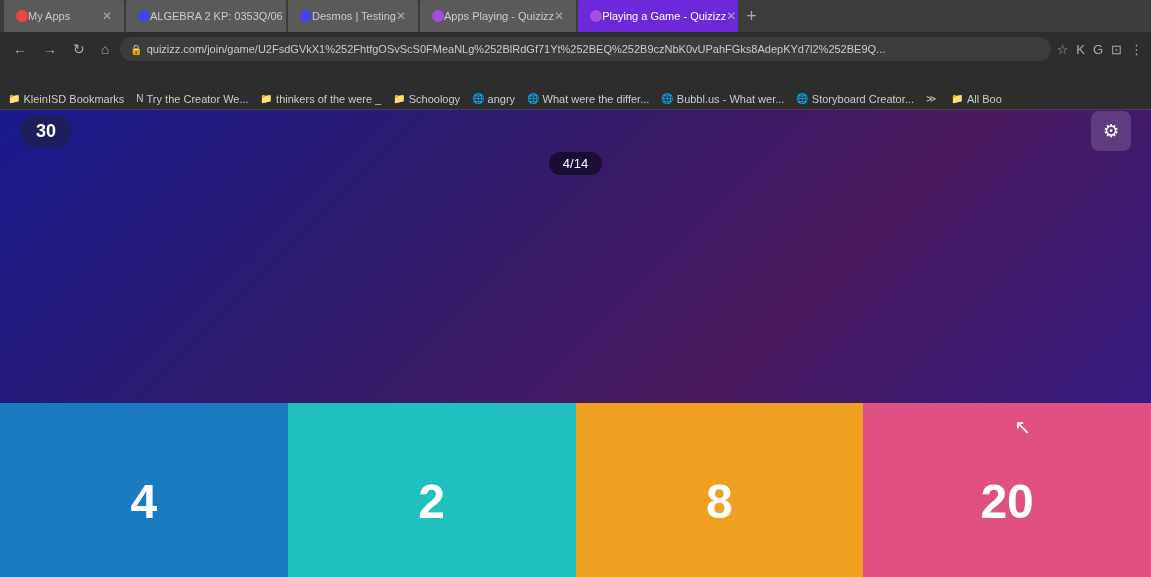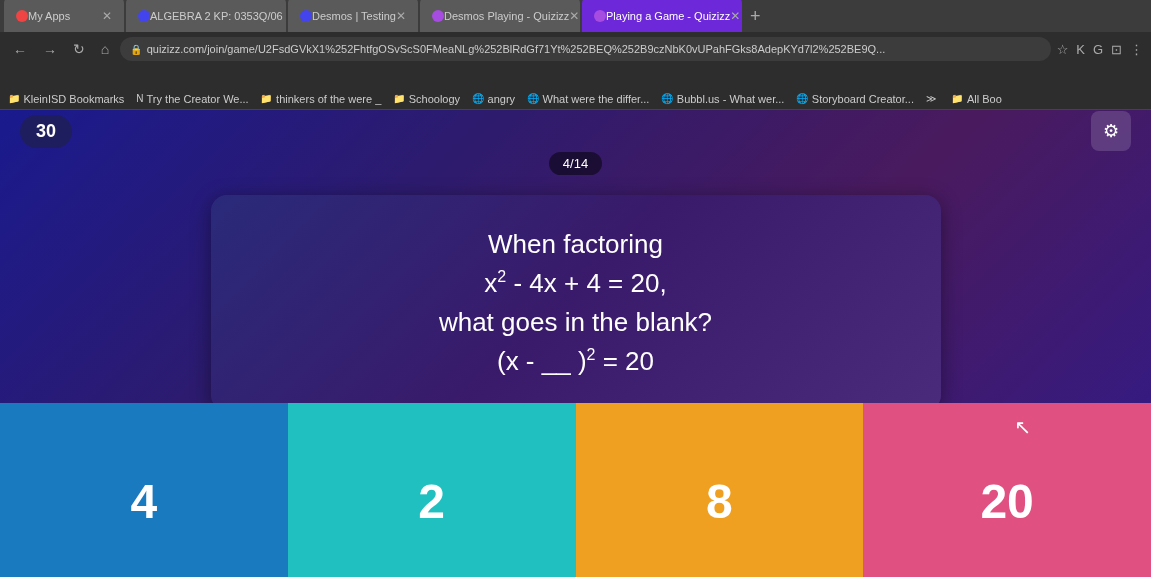--- a/index.html
+++ b/index.html
@@ -183,21 +183,21 @@
       color: #fff;
       font-size: 18px;
     }
 
     .question-counter {
       background: rgba(0,0,0,0.5);
       color: #fff;
       border-radius: 12px;
       padding: 4px 14px;
       font-size: 13px;
-      margin-bottom: 20px;
+      margin-bottom: 10px;
     }
 
     .question-card {
       background: linear-gradient(135deg, #2a2a7a 0%, #3a1a6a 50%, #4a2a7a 100%);
       border-radius: 16px;
       width: 730px;
       padding: 30px 40px;
       text-align: center;
       margin-bottom: 10px;
       box-shadow: 0 4px 20px rgba(0,0,0,0.4);
@@ -265,21 +265,21 @@
       <span>ALGEBRA 2 KP: 0353Q/06 -</span>
 
     </div>
     <div class="tab">
       <span class="tab-icon blue"></span>
       <span>Desmos | Testing</span>
       <span class="tab-close">✕</span>
     </div>
     <div class="tab">
       <span class="tab-icon quizizz"></span>
-      <span>Desmos Playing - Quizizz</span>
+      <span>Apps Playing - Quizizz</span>
       <span class="tab-close">✕</span>
     </div>
     <div class="tab active">
       <span class="tab-icon quizizz"></span>
       <span>Playing a Game - Quizizz</span>
       <span class="tab-close">✕</span>
     </div>
     <span class="new-tab-btn">+</span>
   </div>
 
@@ -352,28 +352,20 @@
     </div>
     <button class="settings-btn">
       <span>⚙</span>
     </button>
   </div>
 
   <div class="question-counter">
     <span>4/14</span>
   </div>
 
-  <div class="question-card">
-    <div class="question-text">
-      <span>When factoring</span><br>
-      x<sup>2</sup> - 4x + 4 = 20,<br>
-      <span>what goes in the blank?</span><br>
-      (x - __ )<sup>2</sup> = 20
-    </div>
-  </div>
 
   <div class="answers-row">
     <button class="answer-btn" style="background:#1a7abf;">
       <span>4</span>
     </button>
     <button class="answer-btn" style="background:#20c0c0;">
       <span>2</span>
     </button>
     <button class="answer-btn" style="background:#f0a020;">
       <span>8</span>

